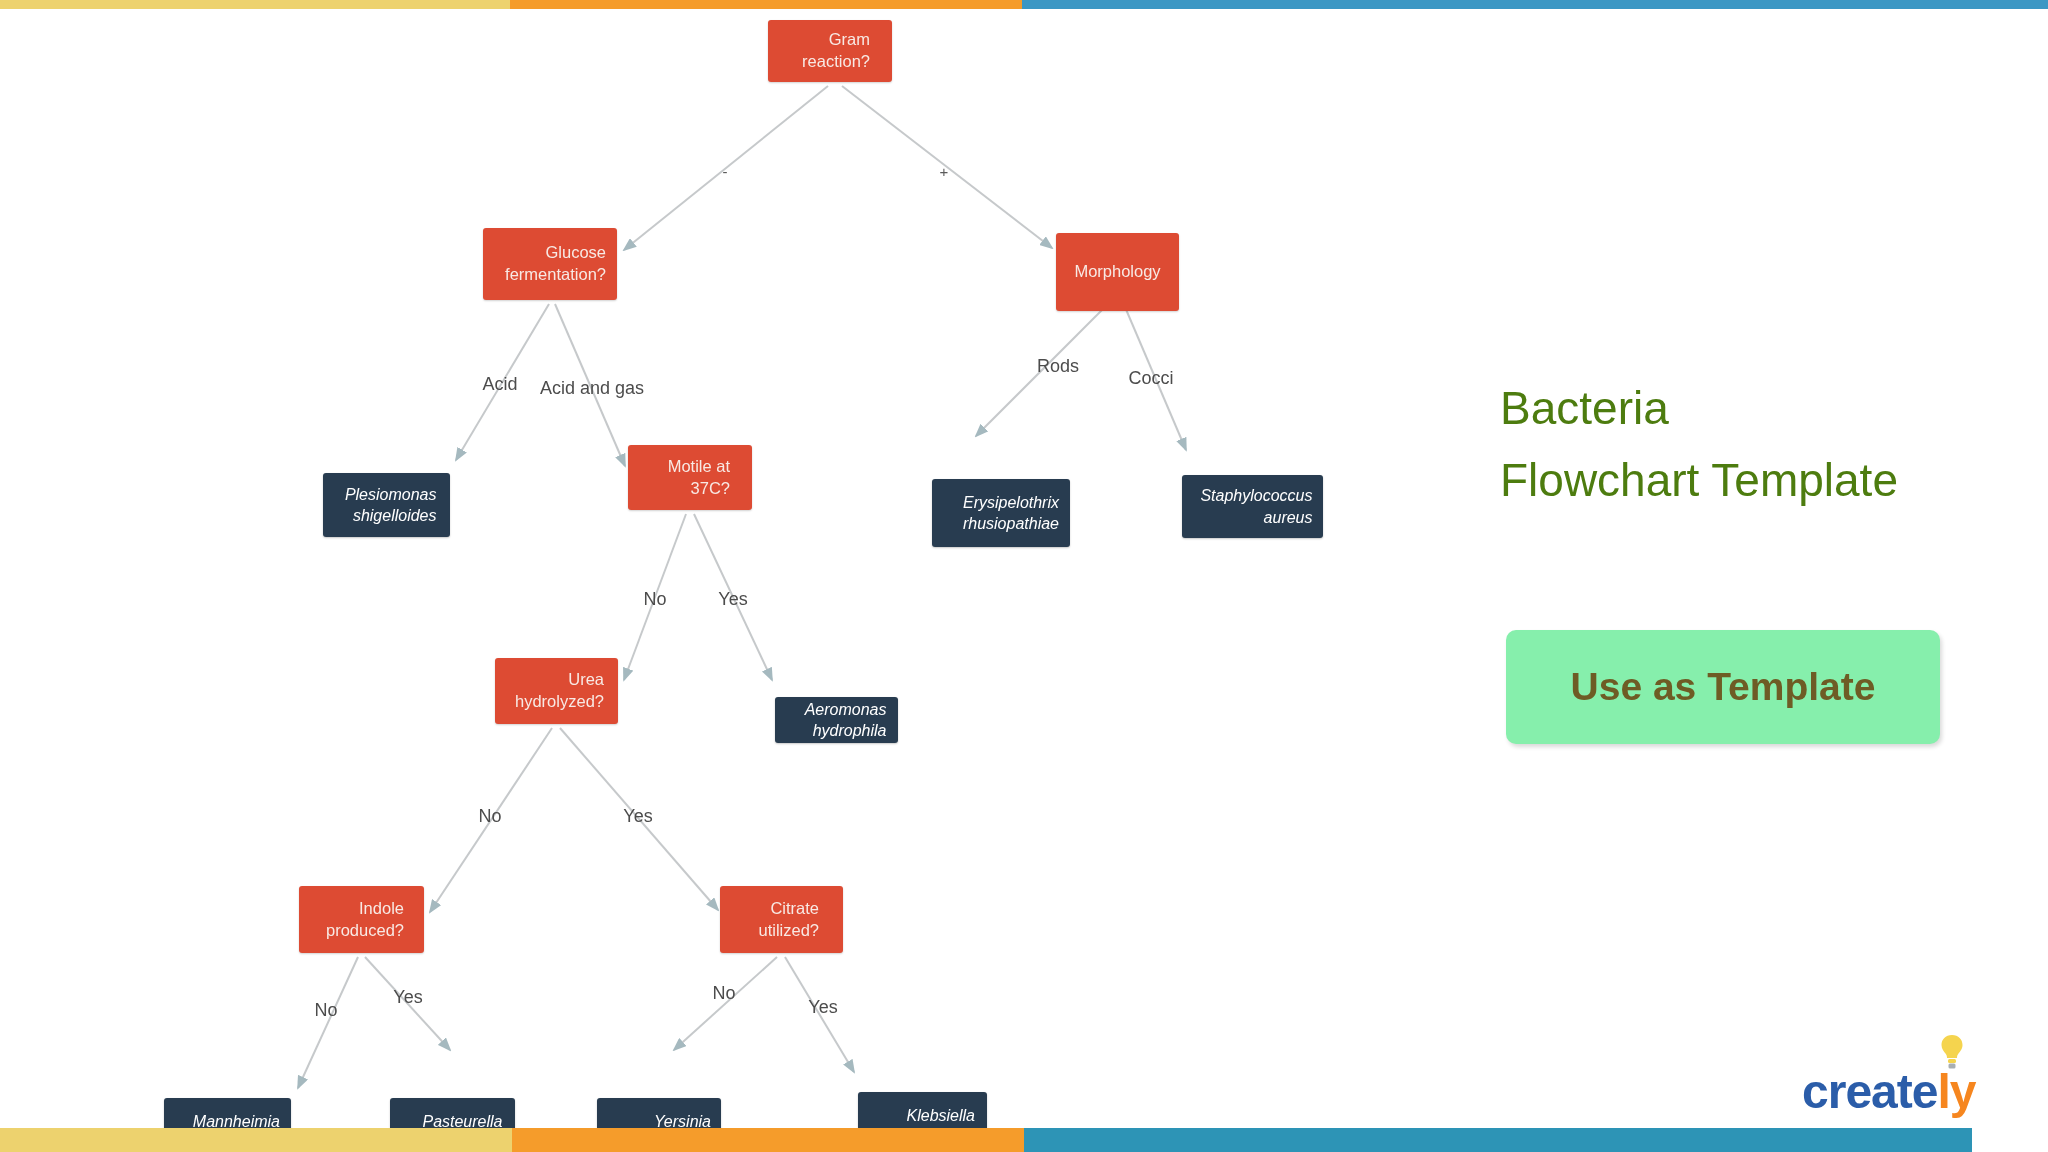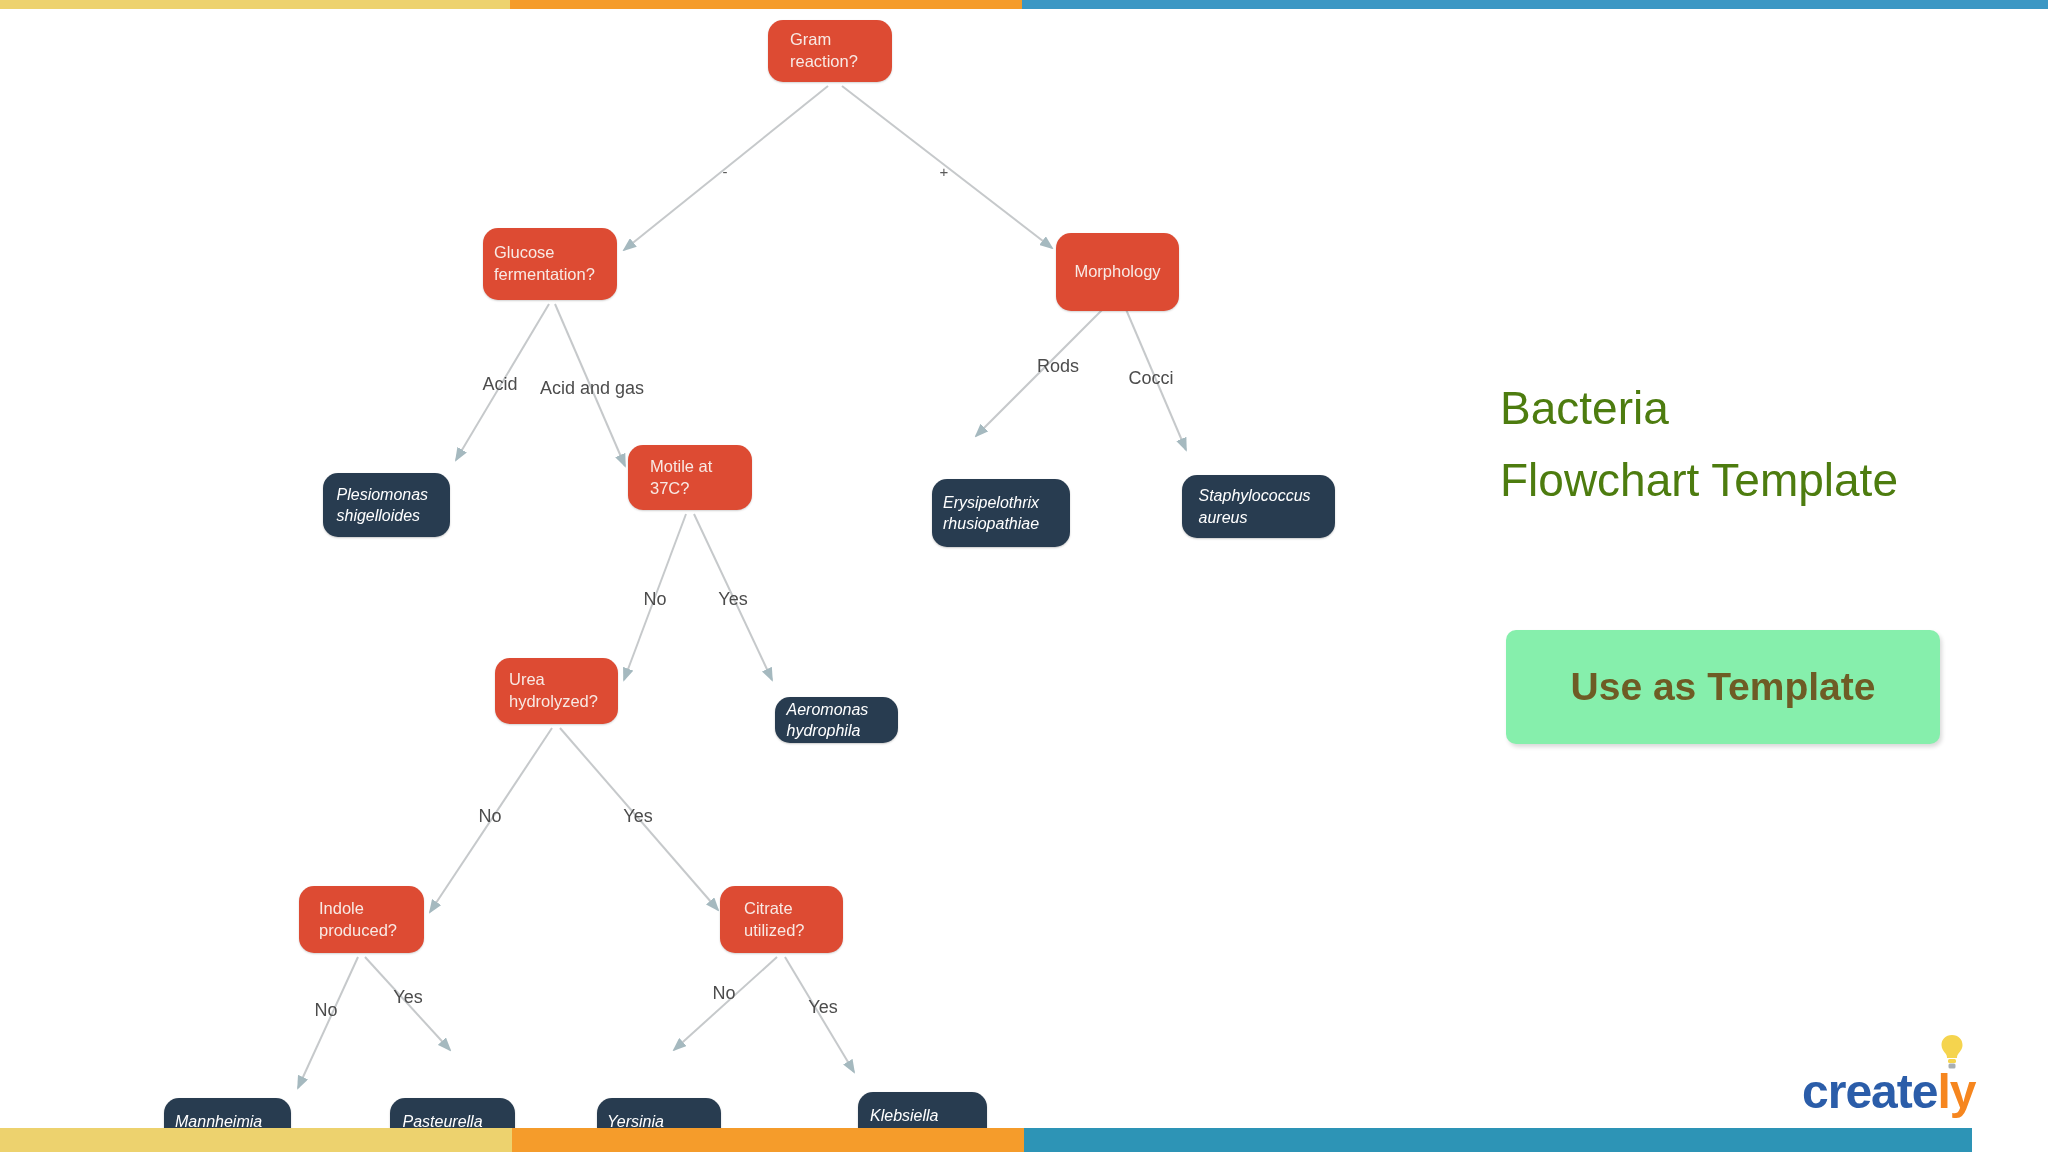--- a/index.html
+++ b/index.html
@@ -16,21 +16,21 @@
   .seg-top-orange{width:512px;background:#F59C2B;}
   .seg-top-blue{flex:1;background:#3B97C4;}
   .seg-bot-yellow{width:512px;background:#EDD26E;}
   .seg-bot-orange{width:512px;background:#F59C2B;}
   .seg-bot-teal{width:948px;background:#2D94B6;}
   .seg-bot-gap{flex:1;background:#ffffff;}
   
   .edges{position:absolute;left:0;top:0;pointer-events:none;}
   .node{
     position:absolute;display:flex;align-items:center;justify-content:center;
-    text-align:left;color:#fff;border-radius:15px;line-height:1.32;
+    text-align:right;color:#fff;border-radius:3px;line-height:1.32;
   }
   .node.decision{background:#DD4B33;font-size:16.5px;color:#F8E9E4;box-shadow:0 1px 2px rgba(0,0,0,.18);}
   .node.result{background:#283C50;font-style:italic;font-size:16px;box-shadow:0 1px 2px rgba(0,0,0,.22);margin-top:40px;}
   .node span{display:inline-block;}
   .edge-label{
     position:absolute;transform:translate(-50%,-50%);
     color:#4C4C4C;font-size:18px;white-space:nowrap;
   }
   .edge-label.sign{font-size:15px;color:#5A5A5A;}
   
@@ -100,21 +100,21 @@
     </div>
   <div class="node result" style="left:323px;top:433px;width:127px;height:64px">
       <span style="max-width:100px">Plesiomonas shigelloides</span>
     </div>
   <div class="node decision" style="left:628px;top:445px;width:124px;height:65px">
       <span style="max-width:80px">Motile at 37C?</span>
     </div>
   <div class="node result" style="left:932px;top:439px;width:138px;height:68px">
       <span style="max-width:116px">Erysipelothrix rhusiopathiae</span>
     </div>
-  <div class="node result" style="left:1182px;top:435px;width:153px;height:63px">
+  <div class="node result" style="left:1182px;top:435px;width:141px;height:63px">
       <span style="max-width:120px">Staphylococcus aureus</span>
     </div>
   <div class="node decision" style="left:495px;top:658px;width:123px;height:66px">
       <span style="max-width:95px">Urea hydrolyzed?</span>
     </div>
   <div class="node result" style="left:775px;top:657px;width:123px;height:46px">
       <span style="max-width:100px">Aeromonas hydrophila</span>
     </div>
   <div class="node decision" style="left:299px;top:886px;width:125px;height:67px">
       <span style="max-width:85px">Indole produced?</span>

